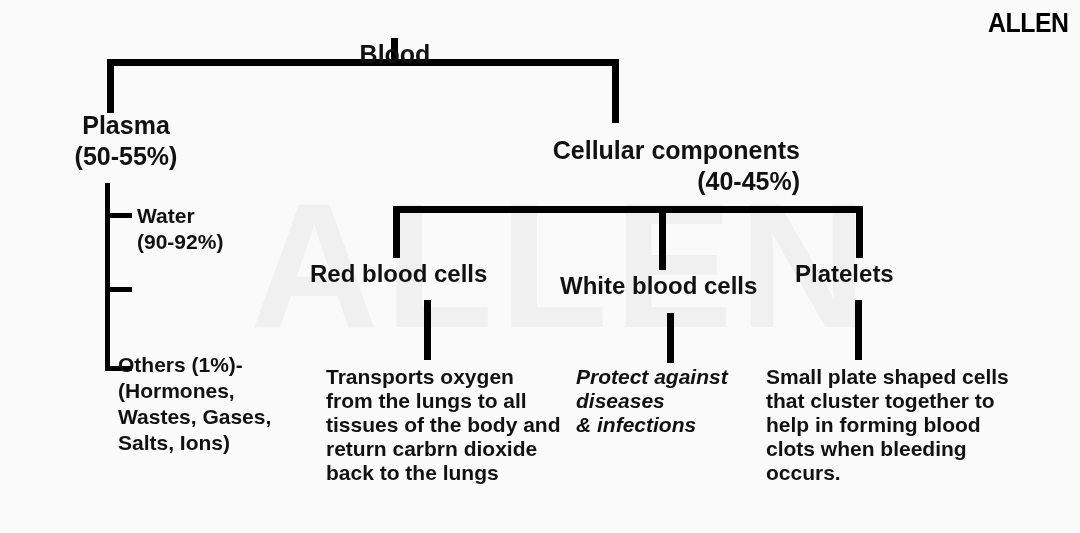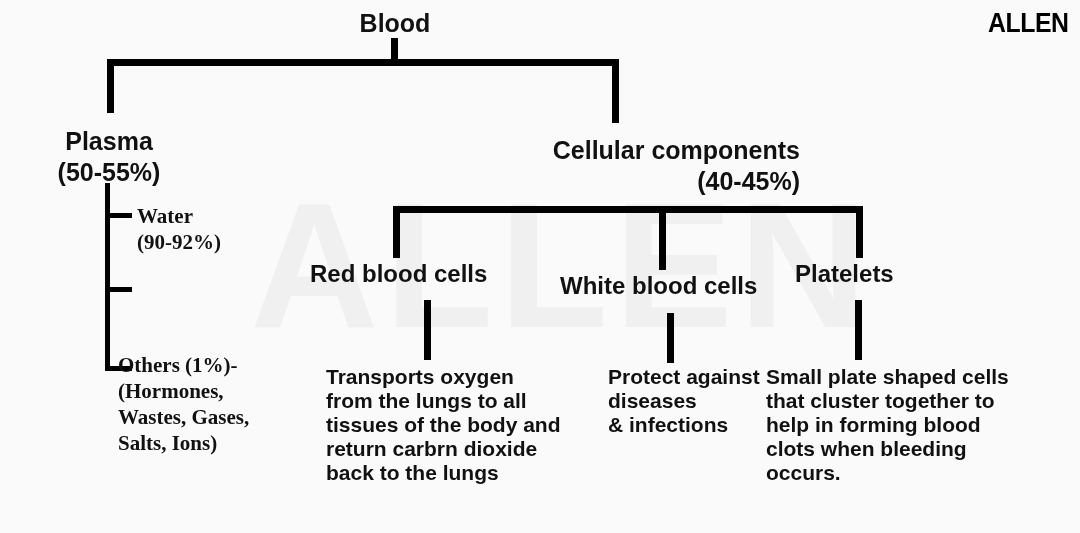--- a/index.html
+++ b/index.html
@@ -61,20 +61,21 @@
   .txt {
     position: absolute;
     z-index: 3;
     white-space: pre-line;
   }
   .node-title {
     font-weight: 700;
     font-size: 25px;
     line-height: 30px;
     text-align: center;
+    margin-top: 31px;
   }
   .branch-title {
     font-weight: 700;
     font-size: 25px;
     line-height: 31px;
     text-align: center;
   }
   .leaf-label {
     font-weight: 700;
     font-size: 24px;
@@ -82,21 +83,20 @@
   }
   .leaf-desc {
     font-weight: 700;
     font-size: 21px;
     line-height: 24px;
   }
   .plasma-item {
     font-weight: 700;
     font-size: 21px;
     line-height: 26px;
-    font-family: Liberation Serif, serif;
   }
   .ctr { text-align: left; }
 </style>
 </head>
 <body>
 
 <div id="stage">
 
   <div id="watermark">ALLEN</div>
 
@@ -105,21 +105,21 @@
   <div class="txt node-title" style="left:335px; top:8px; width:120px;">Blood</div>
 
   <div class="ln" style="left:391px; top:38px; width:7px; height:27px;"></div>
 
   <div class="ln" style="left:107px; top:59px; width:512px; height:7px;"></div>
 
   <div class="ln" style="left:107px; top:59px; width:7px; height:54px;"></div>
 
   <div class="ln" style="left:612px; top:59px; width:7px; height:64px;"></div>
 
-  <div class="txt branch-title" style="left:19px; top:110px; width:180px;margin-top:16px;">Plasma
+  <div class="txt branch-title" style="left:36px; top:110px; width:180px;">Plasma
 (50-55%)</div>
 
   <div class="ln" style="left:105px; top:183px; width:5px; height:188px;"></div>
 
   <div class="ln" style="left:105px; top:213px; width:27px; height:5px;"></div>
 
   <div class="ln" style="left:105px; top:287px; width:27px; height:5px;"></div>
 
   <div class="ln" style="left:105px; top:366px; width:27px; height:5px;"></div>
 
@@ -152,21 +152,21 @@
   <div class="ln" style="left:424px; top:300px; width:7px; height:60px;"></div>
   <div class="ln" style="left:667px; top:313px; width:7px; height:50px;"></div>
   <div class="ln" style="left:855px; top:300px; width:7px; height:60px;"></div>
 
   <div class="txt leaf-desc" style="left:326px; top:365px; width:250px;">Transports oxygen
 from the lungs to all
 tissues of the body and
 return carbrn dioxide
 back to the lungs</div>
 
-  <div class="txt leaf-desc ctr" style="left:608px; top:365px; width:190px;">Protect against
+  <div class="txt leaf-desc ctr" style="left:576px; top:365px; width:190px;font-style:italic;">Protect against
 diseases
 &amp; infections</div>
 
   <div class="txt leaf-desc" style="left:766px; top:365px; width:270px;">Small plate shaped cells
 that cluster together to
 help in forming blood
 clots when bleeding
 occurs.</div>
 
 </div>

